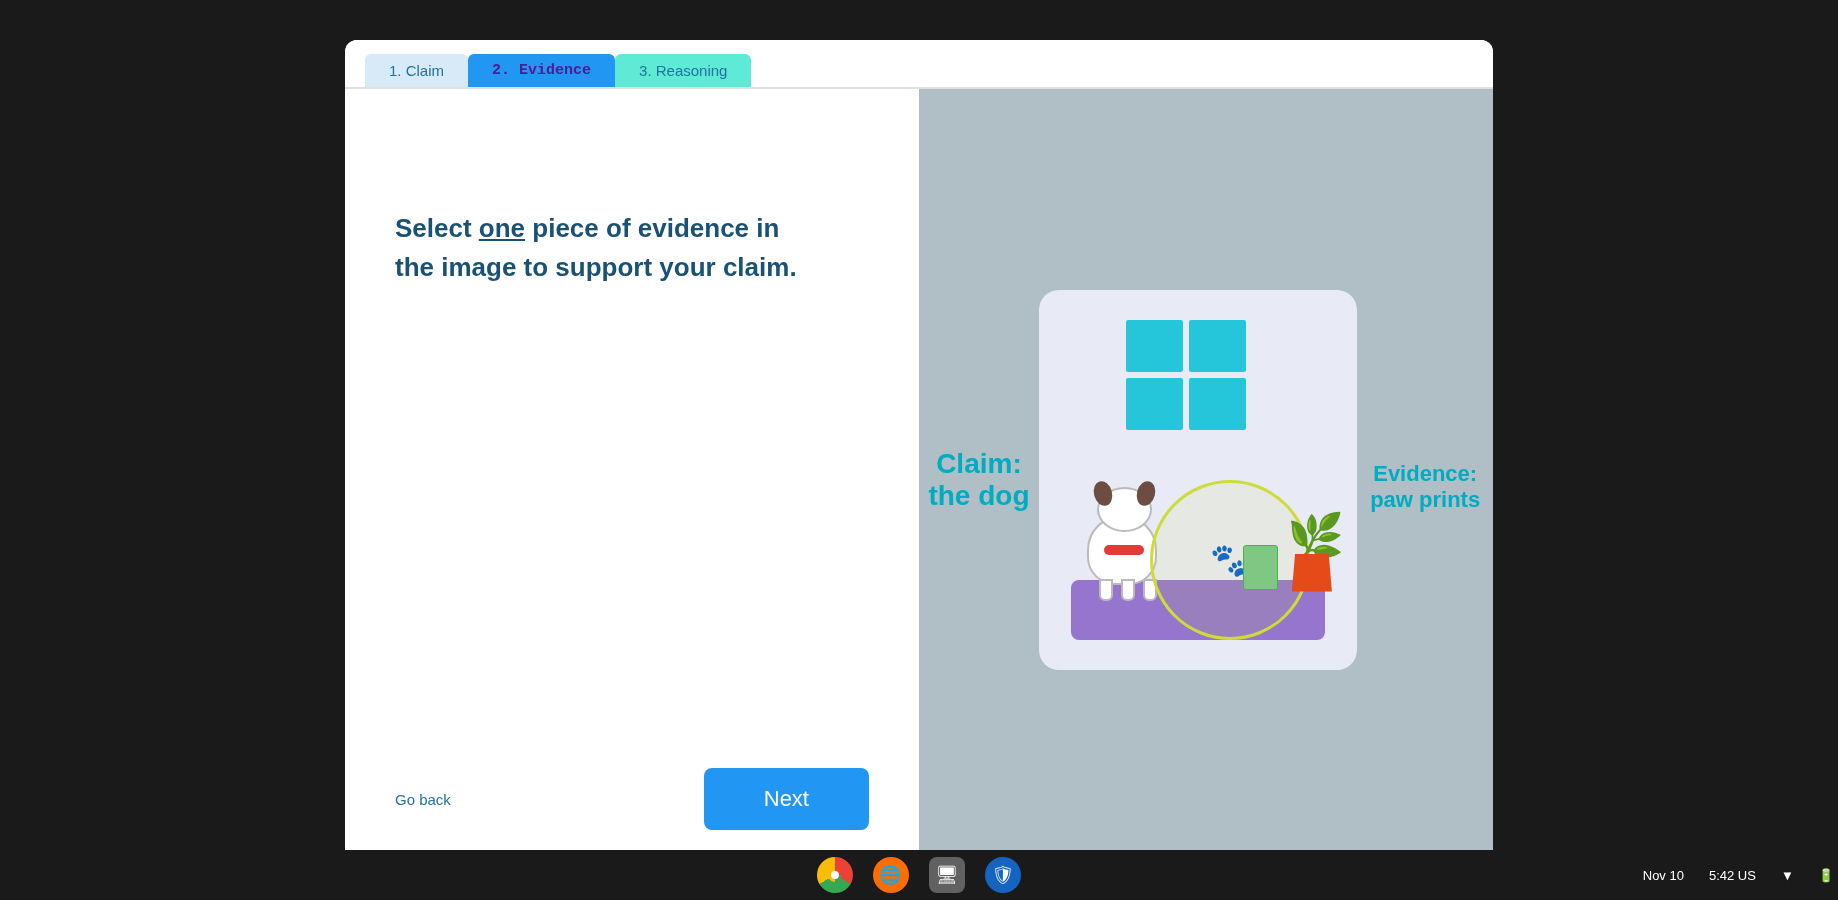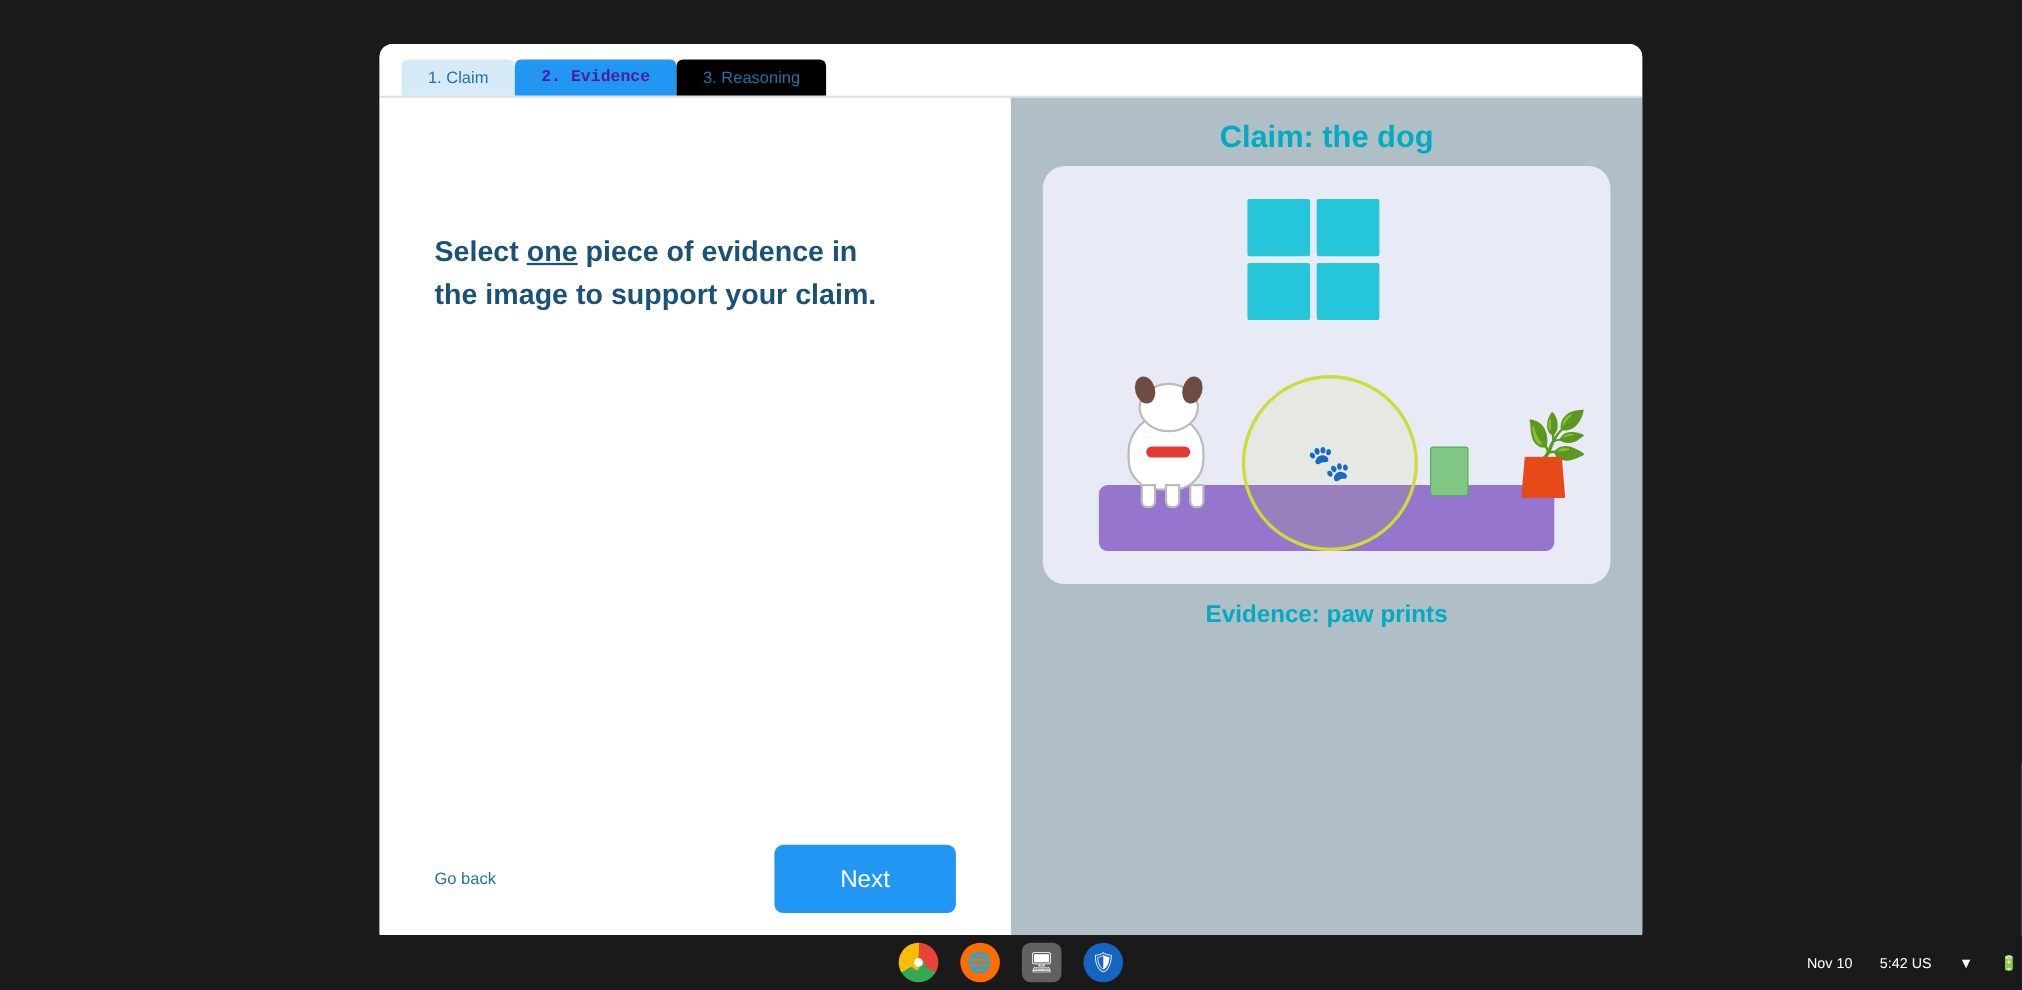--- a/index.html
+++ b/index.html
@@ -48,21 +48,21 @@
     }
 
     .tab-evidence {
       background: #2196f3;
       color: #4c1d95;
       font-weight: 700;
       font-family: Liberation Mono, monospace;
     }
 
     .tab-reasoning {
-      background: #000000;
+      background: #5eead4;
       color: #2471a3;
       font-weight: 500;
     }
 
     
     .main-content {
       display: flex;
       flex: 1;
       border-top: 2px solid #e0e0e0;
     }
@@ -117,21 +117,20 @@
       font-size: 22px;
       font-weight: 400;
       cursor: pointer;
     }
 
     
     .right-panel {
       width: 50%;
       background: #b0bec5;
       display: flex;
-      flex-direction: column;
       align-items: center;
       position: relative;
       padding-top: 10px;
     }
 
     .claim-title {
       color: #00acc1;
       font-size: 28px;
       font-weight: 800;
       text-align: center;

